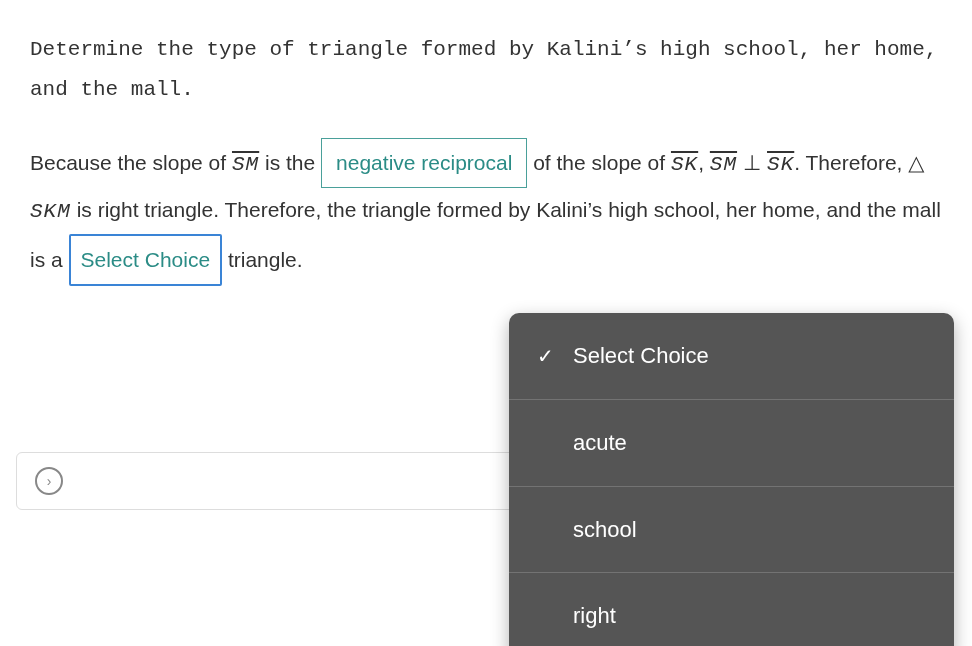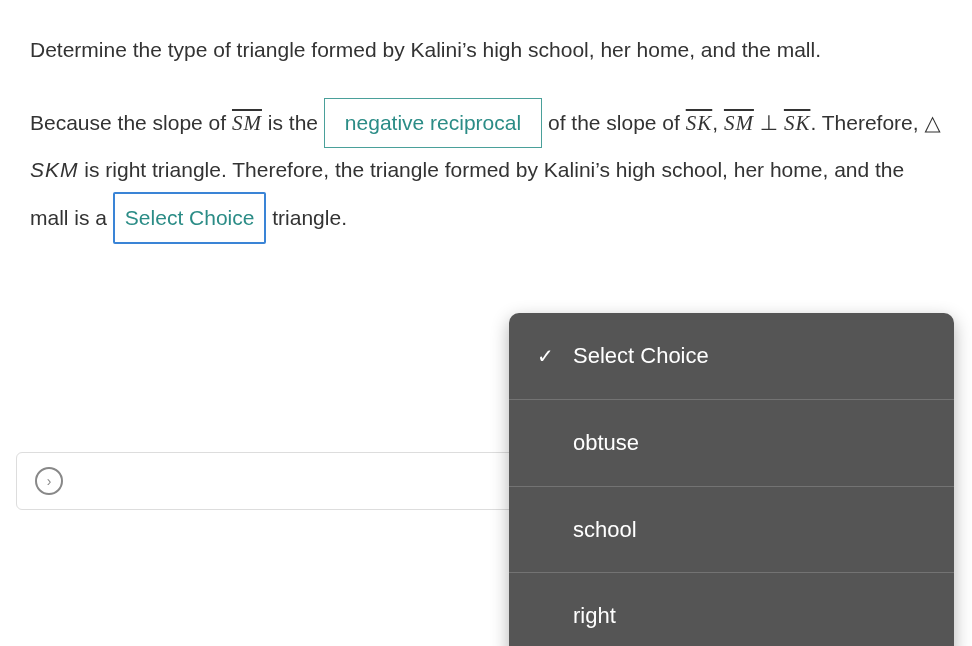--- a/index.html
+++ b/index.html
@@ -10,44 +10,45 @@
     color: #333;
     background: #fff;
     width: 972px;
     height: 646px;
     box-sizing: border-box;
     position: relative;
     line-height: 1.9;
   }
   .question {
     margin-bottom: 28px;
+    font-family: Liberation Mono, monospace;
   }
   .explanation {
     line-height: 2.1;
   }
   .overline {
     text-decoration: overline;
     font-style: italic;
-    font-family: Liberation Serif, serif;
+    font-family: Liberation Mono, monospace;
     letter-spacing: 1px;
   }
   .mathit {
     font-style: italic;
-    font-family: Liberation Sans, sans-serif;
+    font-family: Liberation Mono, monospace;
     letter-spacing: 1px;
     margin-top: 28px;
   }
   .triangle {
     font-family: "Times New Roman", serif;
   }
   .dropdown {
     display: inline-block;
     border: 1px solid #4aa09a;
     color: #2b8c86;
-    padding: 2px 20px;
+    padding: 2px 14px;
     vertical-align: baseline;
     white-space: nowrap;
   }
   .dropdown.focused {
     border: 2px solid #3a84d6;
     border-radius: 2px;
     padding: 2px 10px;
   }
   .help-bar {
     position: absolute;
@@ -111,16 +112,16 @@
 <div class="explanation">
   <span>Because the slope of </span><span class="overline">SM</span><span>  is the </span><span class="dropdown">negative reciprocal</span><span> of the slope of </span><span class="overline">SK</span><span>, </span><span class="overline">SM</span><span> ⊥ </span><span class="overline">SK</span><span>. Therefore, </span><span class="triangle">△ </span><span class="mathit">SKM</span><span> is right triangle. Therefore, the triangle formed by Kalini’s high school, her home, and the mall is a </span><span class="dropdown focused">Select Choice</span><span> triangle.</span>
 </div>
 
 <div class="help-bar">
   <span class="icon">›</span>
 </div>
 
 <div class="menu">
   <div class="item selected">Select Choice</div>
-  <div class="item">obtuse</div>
+  <div class="item">acute</div>
   <div class="item">school</div>
   <div class="item">right</div>
 </div>
 
 </body></html>

